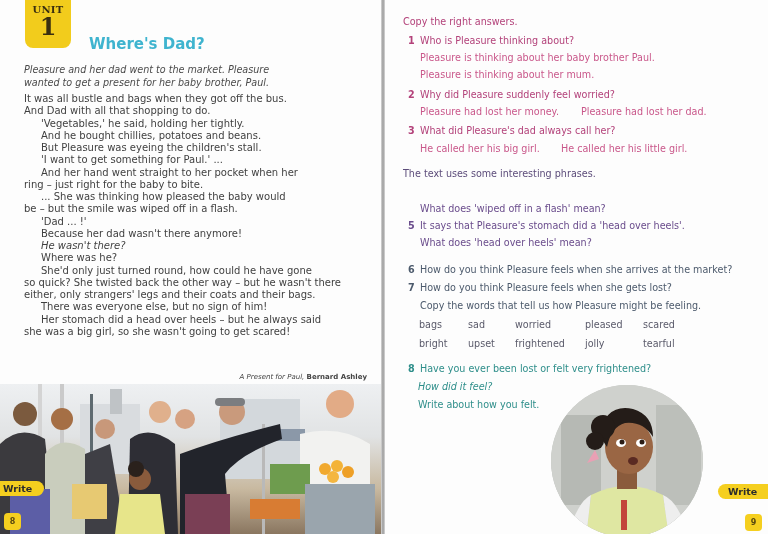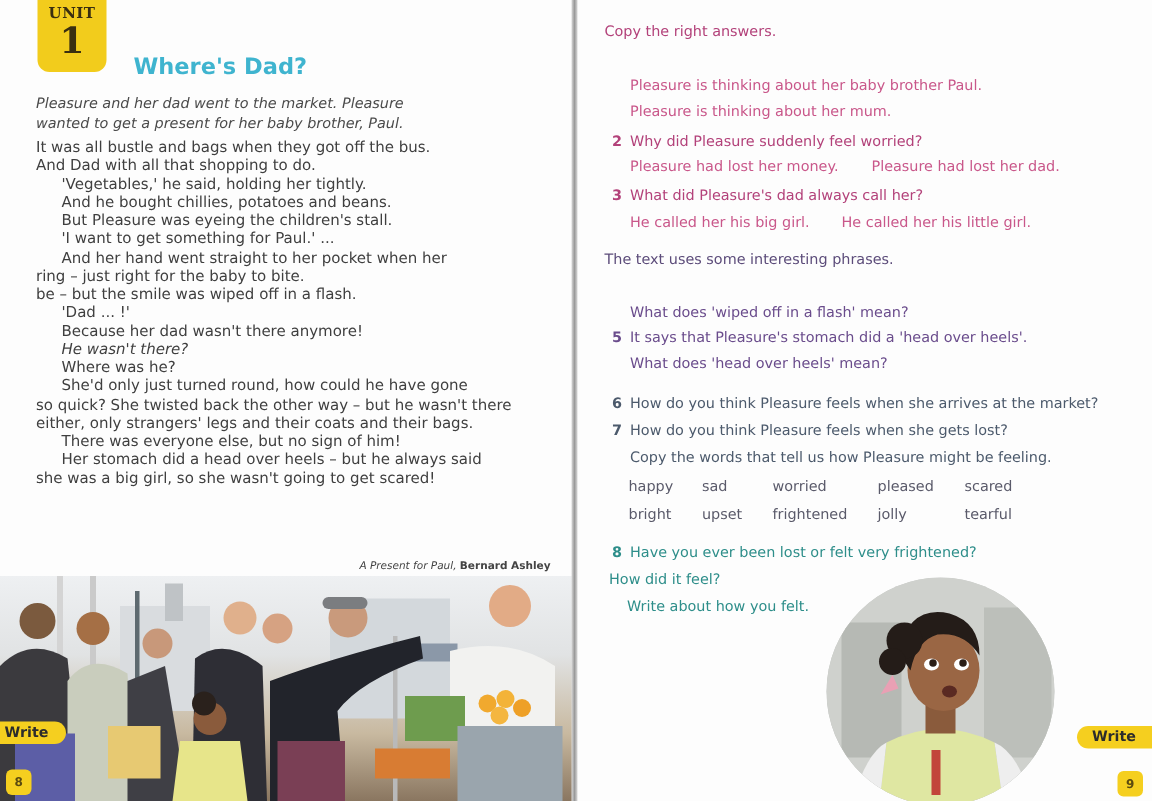--- a/index.html
+++ b/index.html
@@ -83,20 +83,21 @@
 
     <div class="story">
       <p>It was all bustle and bags when they got off the bus.</p>
       <p>And Dad with all that shopping to do.</p>
       <p class="ind">'Vegetables,' he said, holding her tightly.</p>
       <p class="ind">And he bought chillies, potatoes and beans.</p>
       <p class="ind">But Pleasure was eyeing the children's stall.</p>
       <p class="ind">'I want to get something for Paul.' ...</p>
       <p class="ind">And her hand went straight to her pocket when her</p>
       <p>ring – just right for the baby to bite.</p>
+      <p class="ind">... She was thinking how pleased the baby would</p>
       <p>be – but the smile was wiped off in a flash.</p>
       <p class="ind">'Dad ... !'</p>
       <p class="ind">Because her dad wasn't there anymore!</p>
       <p class="ind it">He wasn't there?</p>
       <p class="ind">Where was he?</p>
       <p class="ind">She'd only just turned round, how could he have gone</p>
       <p>so quick? She twisted back the other way – but he wasn't there</p>
       <p>either, only strangers' legs and their coats and their bags.</p>
       <p class="ind">There was everyone else, but no sign of him!</p>
       <p class="ind">Her stomach did a head over heels – but he always said</p>
@@ -161,20 +162,23 @@
     <div class="write-tab left">Write</div>
     <div class="page-num left">8</div>
   </div>
 
   <div class="spine"></div>
 
   <div class="page-right"></div>
 
   <div class="rp instr" style="left:403px; top:16px;">Copy the right answers.</div>
 
+  <div class="rp q-pink" style="left:408px; top:35px;">
+    <span class="num">1</span><span>Who is Pleasure thinking about?</span>
+  </div>
   <div class="rp a-pink" style="left:420px; top:52px;">Pleasure is thinking about her baby brother Paul.</div>
   <div class="rp a-pink" style="left:420px; top:69px;">Pleasure is thinking about her mum.</div>
 
   <div class="rp q-pink" style="left:408px; top:89px;">
     <span class="num">2</span><span>Why did Pleasure suddenly feel worried?</span>
   </div>
   <div class="rp a-pink" style="left:420px; top:106px;">Pleasure had lost her money.</div>
   <div class="rp a-pink" style="left:581px; top:106px;">Pleasure had lost her dad.</div>
 
   <div class="rp q-pink" style="left:408px; top:125px;">
@@ -195,38 +199,38 @@
   <div class="rp q-grey" style="left:408px; top:264px;">
     <span class="num">6</span><span>How do you think Pleasure feels when she arrives at the market?</span>
   </div>
 
   <div class="rp q-grey" style="left:408px; top:282px;">
     <span class="num">7</span><span>How do you think Pleasure feels when she gets lost?</span>
   </div>
   <div class="rp q-grey" style="left:420px; top:300px;">Copy the words that tell us how Pleasure might be feeling.</div>
 
   <div class="words" style="top:319px;">
-    <span style="left:0px;">happy</span>
+    <span style="left:0px;">bags</span>
     <span style="left:49px;">sad</span>
     <span style="left:96px;">worried</span>
     <span style="left:166px;">pleased</span>
     <span style="left:224px;">scared</span>
   </div>
   <div class="words" style="top:338px;">
     <span style="left:0px;">bright</span>
     <span style="left:49px;">upset</span>
     <span style="left:96px;">frightened</span>
     <span style="left:166px;">jolly</span>
     <span style="left:224px;">tearful</span>
   </div>
 
   <div class="rp q-teal" style="left:408px; top:363px;">
     <span class="num">8</span><span>Have you ever been lost or felt very frightened?</span>
   </div>
-  <div class="rp q-teal" style="left:406px; top:381px;">How did it feel?</div>
+  <div class="rp q-teal" style="left:418px; top:381px;font-style:italic;">How did it feel?</div>
   <div class="rp q-teal" style="left:418px; top:399px;">Write about how you felt.</div>
 
   <div class="round-pic">
     <svg width="152" height="152" viewBox="0 0 152 152">
       <rect x="0" y="0" width="152" height="152" fill="#cfd1cd"></rect>
       <rect x="10" y="30" width="40" height="90" fill="#b6b9b4"></rect>
       <rect x="105" y="20" width="45" height="100" fill="#bcbfba"></rect>
 
       <path d="M35 152 L40 110 Q76 92 112 110 L118 152 Z" fill="#dfe7a2"></path>
       <path d="M40 110 Q30 115 22 135 L35 152 Z" fill="#eeeeee"></path>

